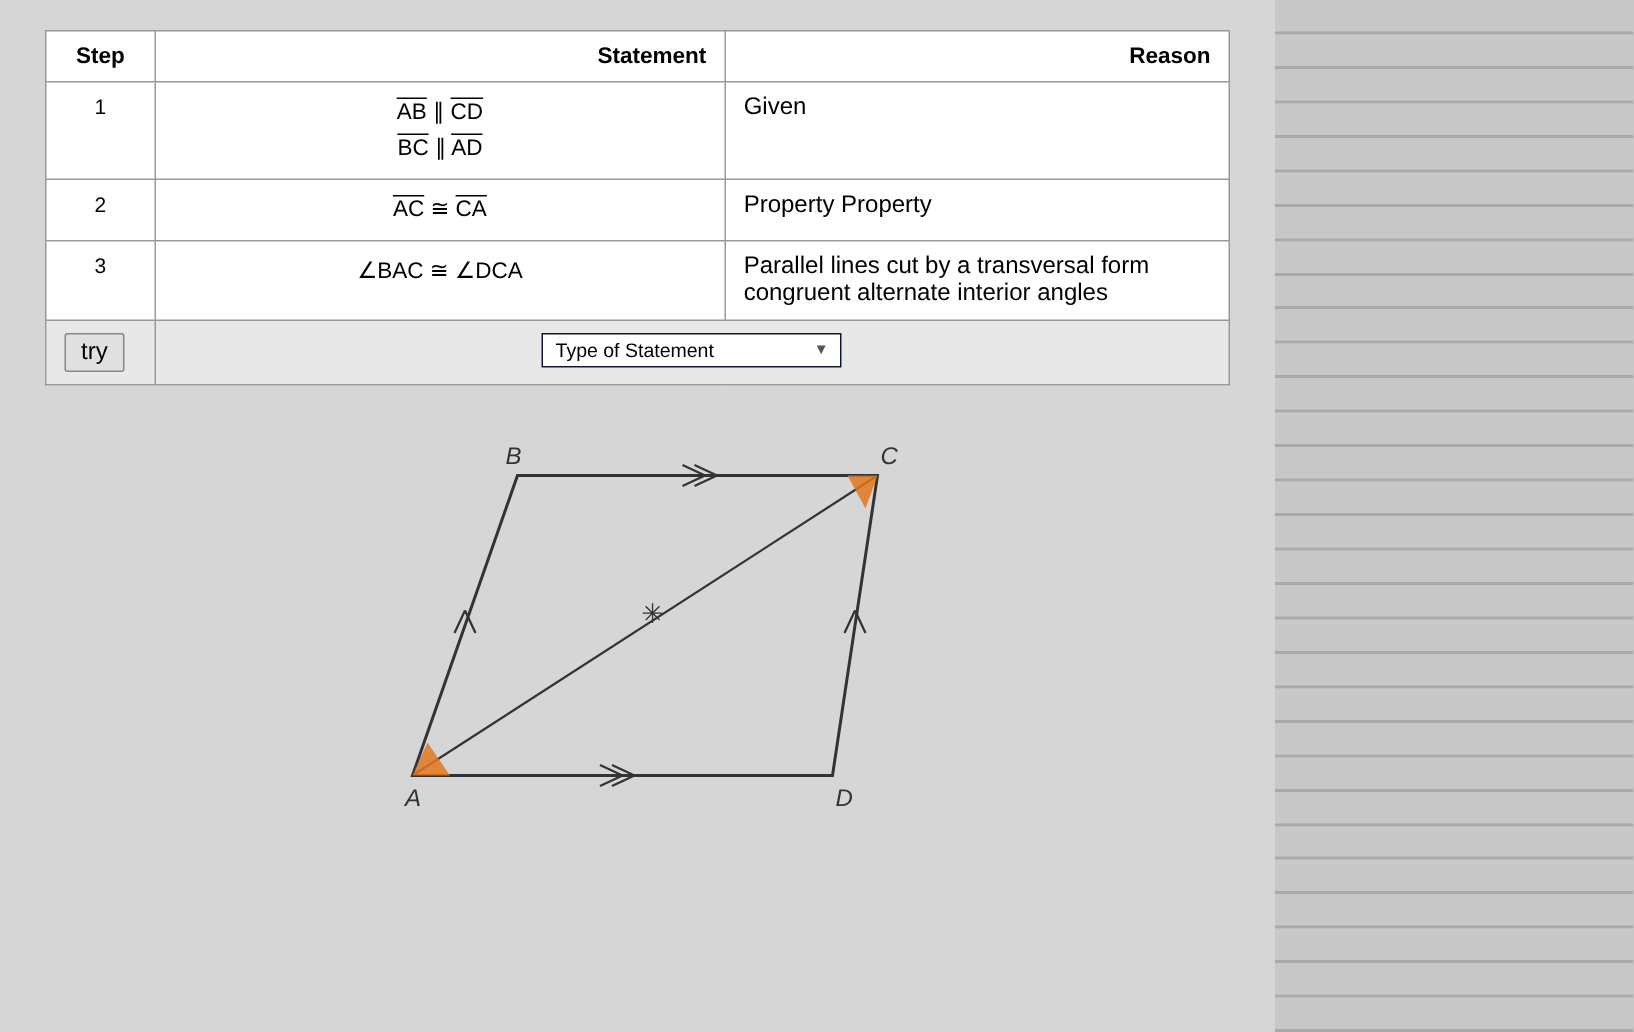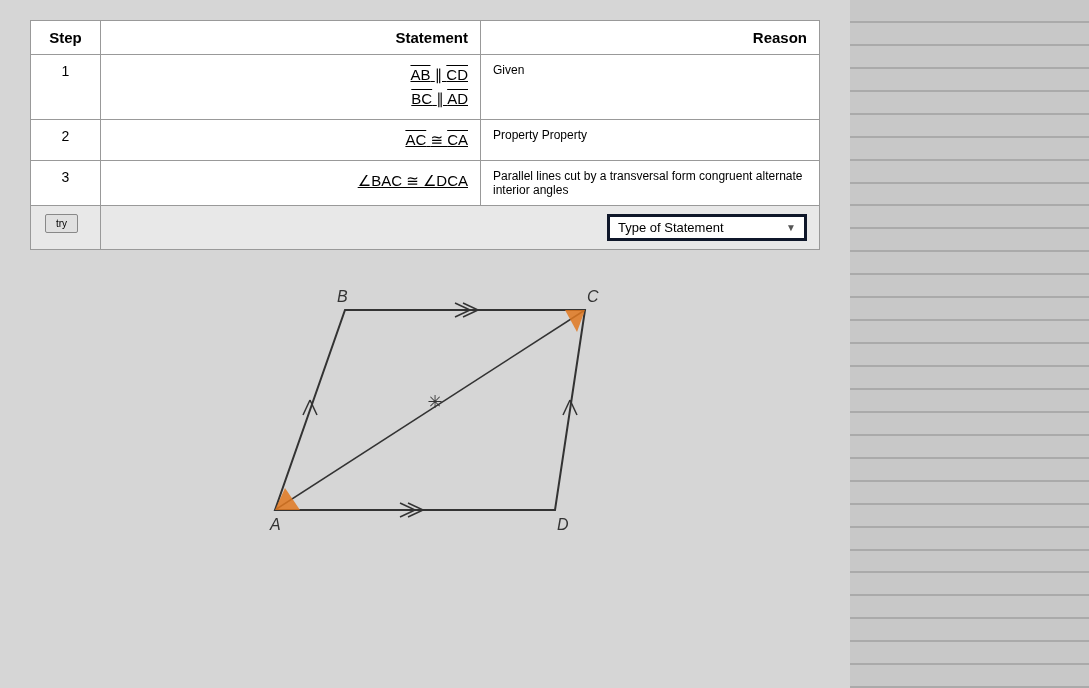--- a/index.html
+++ b/index.html
@@ -65,49 +65,48 @@
     .proof-table th:first-child {
       text-align: center;
       width: 70px;
     }
     .proof-table td:first-child {
       text-align: center;
       width: 70px;
       font-size: 14px;
     }
     .proof-table td:nth-child(2) {
-      text-align: right;
+      text-align: center;
       width: 380px;
-      text-decoration: underline;
     }
     .proof-table td:nth-child(3) {
-      font-size: 12px;
+      font-size: 16px;
     }
     .math-text {
       font-size: 15px;
       line-height: 1.6;
     }
     .try-row td {
       background: #e8e8e8;
       padding: 8px 12px;
     }
     .try-btn {
       display: inline-block;
       border: 1px solid #888;
       background: #e0e0e0;
       padding: 3px 10px;
-      font-size: 10px;
+      font-size: 16px;
       cursor: pointer;
       margin-right: 8px;
       border-radius: 2px;
     }
     .dropdown-container {
       display: inline-flex;
       align-items: center;
-      border: 3px solid #0f172a;
+      border: 1px solid #0f172a;
       background: white;
       padding: 3px 8px;
       min-width: 200px;
       font-size: 13px;
       cursor: pointer;
     }
     .dropdown-arrow {
       margin-left: auto;
       font-size: 10px;
       color: #555;

